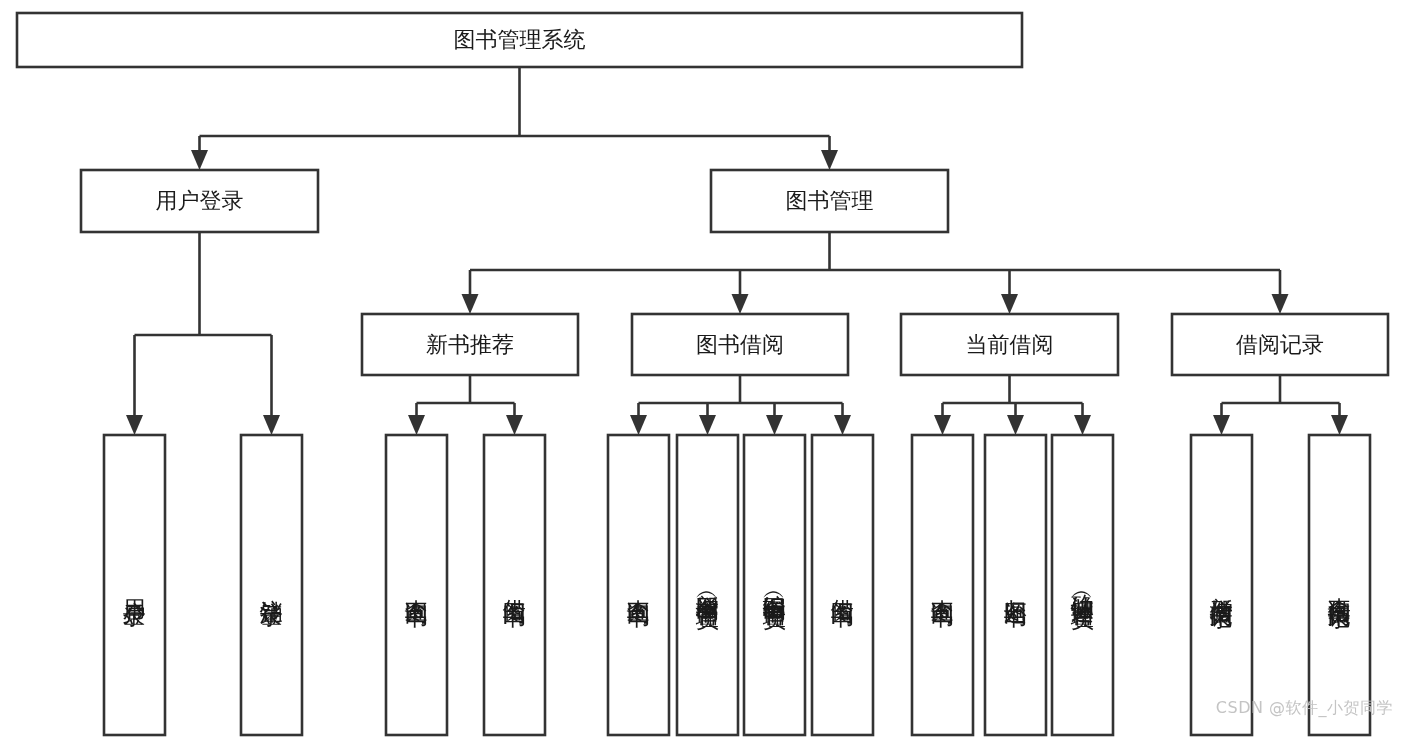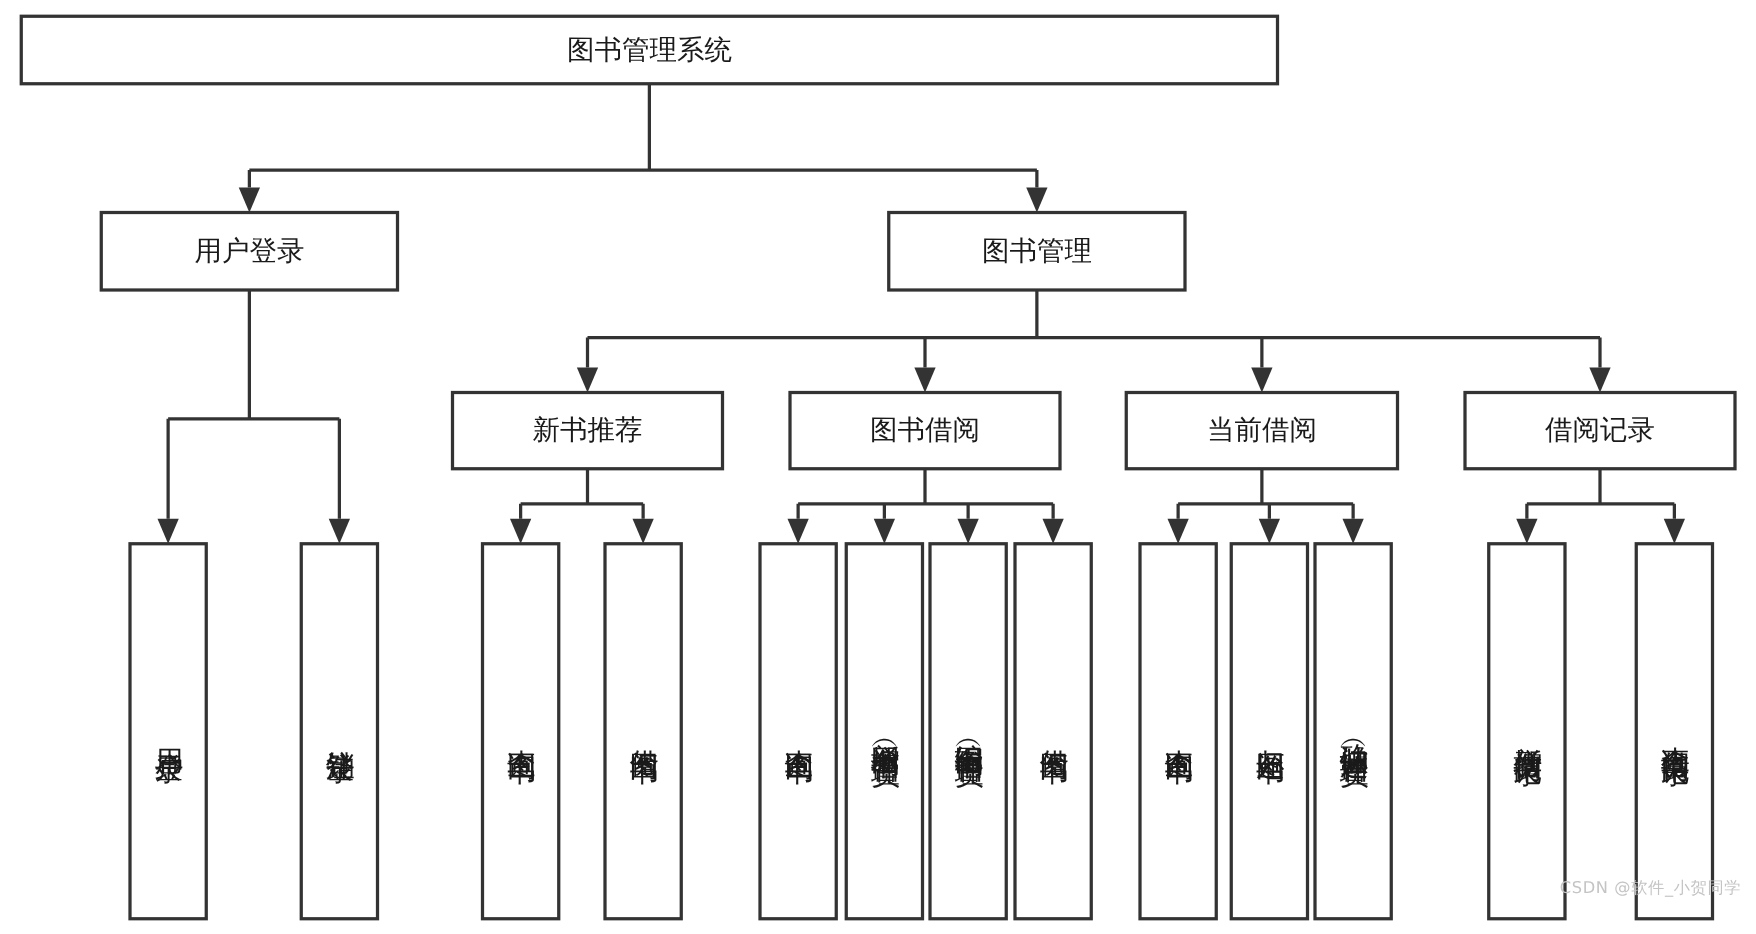--- a/index.html
+++ b/index.html
@@ -63,21 +63,21 @@
     line-height: 1.16;
     letter-spacing: 2px;
     color: #1a1a1a;
     white-space: nowrap;
   }
   #watermark {
     position: absolute;
     right: 12px;
     bottom: 8px;
     font-family: "DejaVu Sans", "Liberation Sans", sans-serif;
-    font-size: 13px;
+    font-size: 16px;
     color: #c4c4c4;
     letter-spacing: 0.5px;
     white-space: nowrap;
   }
 </style>
 </head>
 <body>
 
 <div id="diagram-root">
 

